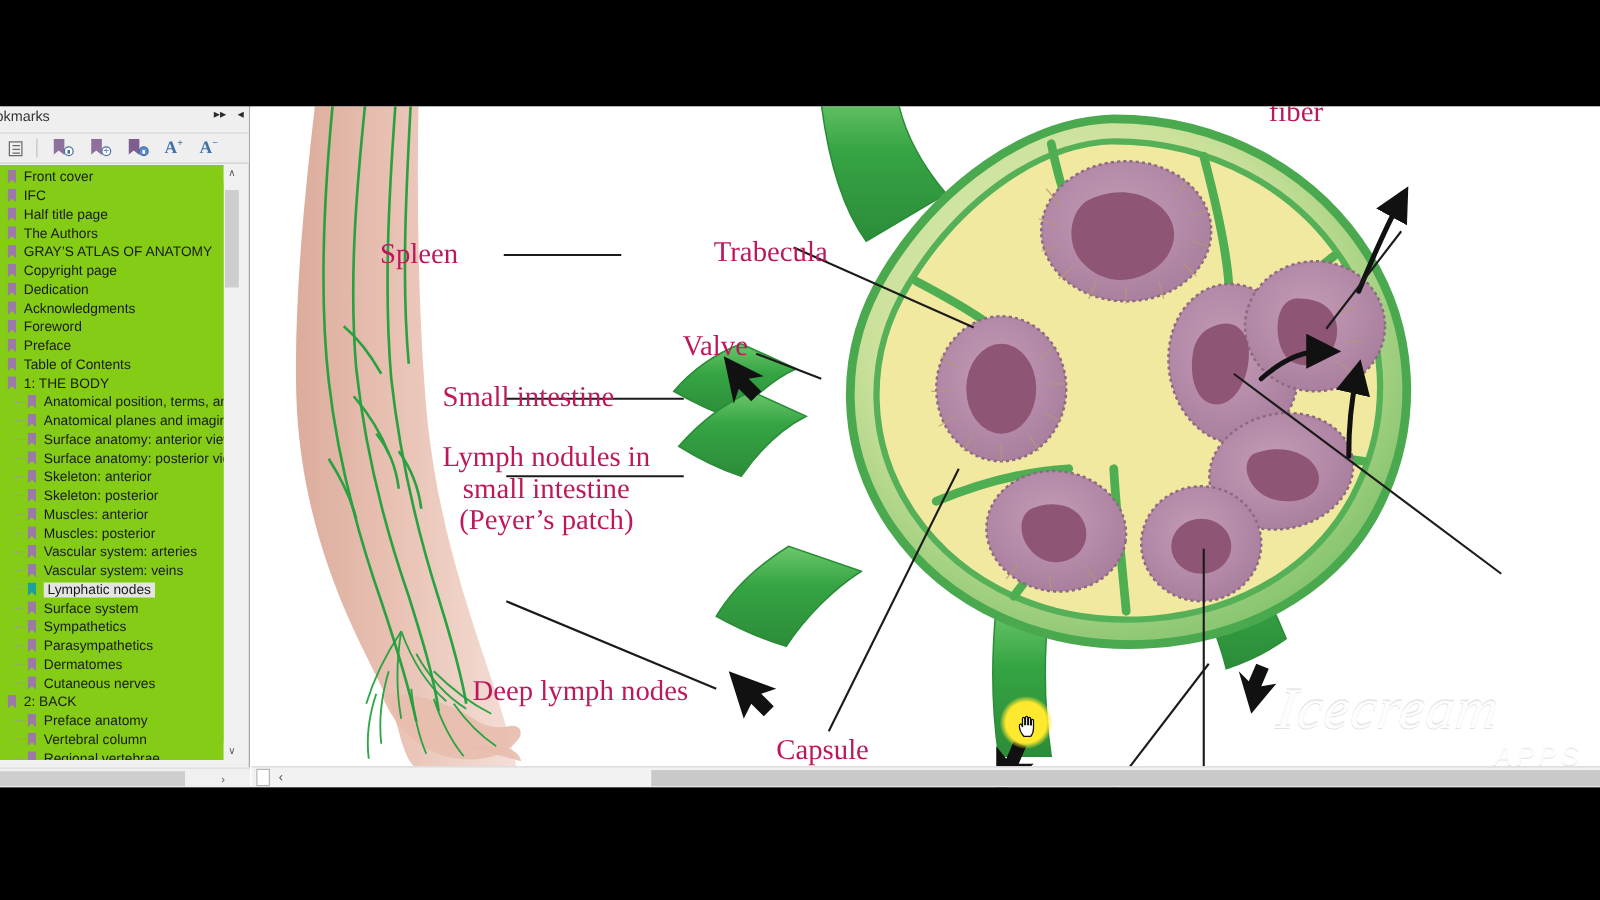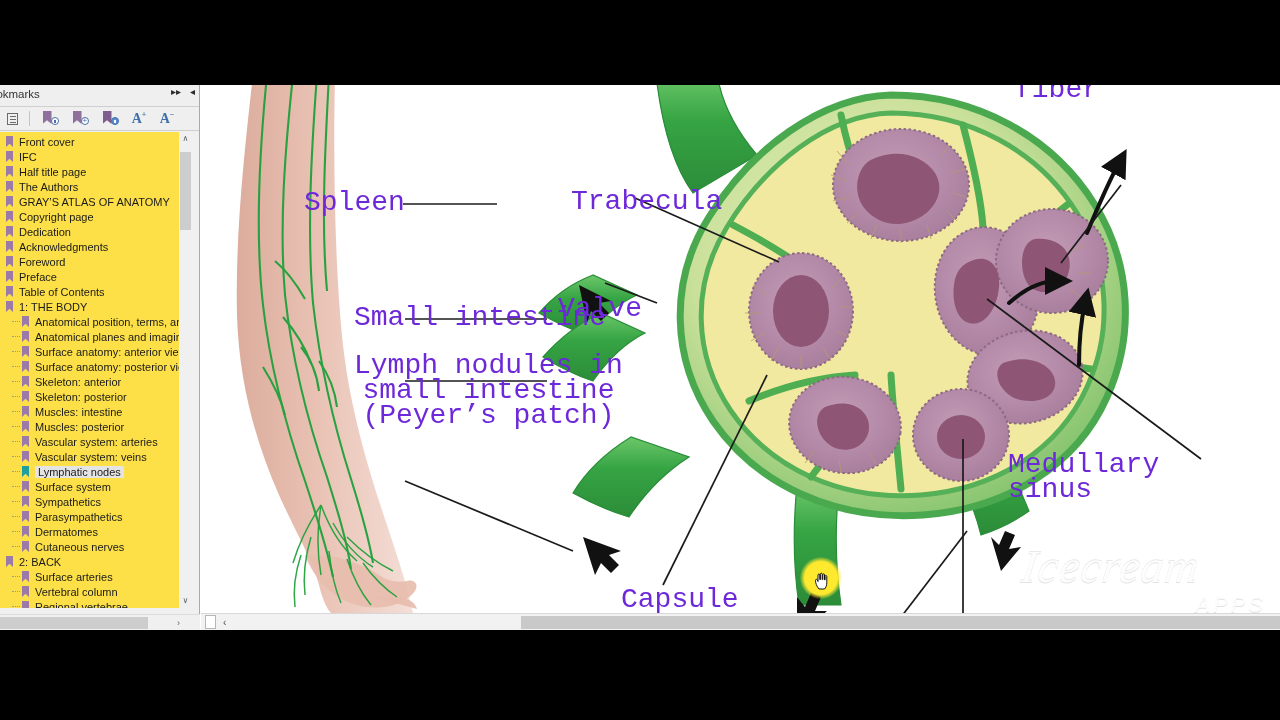--- a/index.html
+++ b/index.html
@@ -44,21 +44,21 @@
                              left:1px; top:-1px; width:auto; height:auto; background:none; }
   .bm-ico.fill .dot { background:#5b8fd4; border-color:#3d6ea8; }
   .bm-ico.fill .dot::after { background:#fff; }
   .az { font-size:14px; font-weight:bold; color:#3f6fa8; font-family:"Liberation Serif", serif; }
   .az sup { font-size:8px; }
   .listico { width:11px; height:12px; border:1px solid #6b6b6b; position:relative; }
   .listico::after { content:""; position:absolute; left:2px; top:2px; width:6px; height:1px;
                     background:#6b6b6b; box-shadow:0 3px 0 #6b6b6b, 0 6px 0 #6b6b6b; }
 
   #bm-list { position:absolute; left:0; top:47px; width:186px; height:476px;
-             overflow:hidden; background:#fde047; padding-top:2px; }
+             overflow:hidden; background:#84cc16; padding-top:2px; }
   .bm-row { position:relative; height:15px; display:flex; align-items:center;
             font-size:11px; color:#1a1a1a; white-space:nowrap; }
   .bm-row .flagsm { width:7px; height:11px; background:#9b7aa8; flex:0 0 auto;
                     clip-path:polygon(0 0,100% 0,100% 100%,50% 70%,0 100%); }
   .bm-row.selected .flagsm { background:#1f9e9e; }
   .bm-row .lbl { margin-left:6px; }
   .bm-row.selected .lbl { background:#e4e4e4; padding:0 3px; }
   .lvl0 { padding-left:6px; }
   .lvl1 { padding-left:22px; }
   .dashes { position:absolute; left:12px; top:7px; width:8px;
@@ -76,22 +76,22 @@
                 background:#f0f0f0; border-top:1px solid #dcdcdc; }
   #hs-thumb { position:absolute; left:0; top:2px; width:148px; height:12px; background:#cdcdcd; }
   #hs-right { position:absolute; right:20px; top:0; font-size:9px; line-height:16px; color:#5a5a5a; }
 
   
   #viewer { position:absolute; left:201px; top:0; width:1079px; height:545px;
             background:#fff; overflow:hidden; }
   #page { position:absolute; left:0; top:0; width:1079px; height:528px; background:#fff; }
 
   
-  .lab { position:absolute; color:#6d28d9; font-family:Liberation Mono, monospace;
-         font-size:28px; line-height:25px; white-space:pre; }
+  .lab { position:absolute; color:#be185d; font-family:Liberation Serif, serif;
+         font-size:23px; line-height:25px; white-space:pre; }
 
   svg.art { position:absolute; left:0; top:0; width:1079px; height:528px; overflow:visible; }
 
   
   #vw-hscroll { position:absolute; left:0; bottom:0; width:1079px; height:17px;
                 background:#f2f2f2; border-top:1px solid #d8d8d8; }
   #vw-hthumb { position:absolute; left:320px; top:2px; width:760px; height:13px; background:#c9c9c9; }
   #vw-corner { position:absolute; left:4px; top:1px; width:11px; height:14px;
                background:#fff; border:1px solid #b6b6b6; }
   #vw-larrow { position:absolute; left:22px; top:0; font-size:10px; line-height:17px; color:#4a4a4a; }
@@ -236,21 +236,21 @@
             <span class="lbl">Skeleton: anterior</span>
           </div>
           <div class="bm-row lvl1">
             <span class="dashes"></span>
             <span class="flagsm"></span>
             <span class="lbl">Skeleton: posterior</span>
           </div>
           <div class="bm-row lvl1">
             <span class="dashes"></span>
             <span class="flagsm"></span>
-            <span class="lbl">Muscles: intestine</span>
+            <span class="lbl">Muscles: anterior</span>
           </div>
           <div class="bm-row lvl1">
             <span class="dashes"></span>
             <span class="flagsm"></span>
             <span class="lbl">Muscles: posterior</span>
           </div>
           <div class="bm-row lvl1">
             <span class="dashes"></span>
             <span class="flagsm"></span>
             <span class="lbl">Vascular system: arteries</span>
@@ -290,21 +290,21 @@
             <span class="flagsm"></span>
             <span class="lbl">Cutaneous nerves</span>
           </div>
           <div class="bm-row lvl0">
             <span class="flagsm"></span>
             <span class="lbl">2: BACK</span>
           </div>
           <div class="bm-row lvl1">
             <span class="dashes"></span>
             <span class="flagsm"></span>
-            <span class="lbl">Surface arteries</span>
+            <span class="lbl">Preface anatomy</span>
           </div>
           <div class="bm-row lvl1">
             <span class="dashes"></span>
             <span class="flagsm"></span>
             <span class="lbl">Vertebral column</span>
           </div>
           <div class="bm-row lvl1">
             <span class="dashes"></span>
             <span class="flagsm"></span>
             <span class="lbl">Regional vertebrae</span>
@@ -487,27 +487,26 @@
             <line x1="766" y1="446" x2="648" y2="600"></line>
             <line x1="762" y1="354" x2="762" y2="528"></line>
           </g>
         </svg>
 
         <div class="lab" style="left:103px; top:105px;">Spleen</div>
         <div class="lab" style="left:153px; top:220px;">Small intestine</div>
         <div class="lab" style="left:153px; top:268px;text-align:center;">Lymph nodules in
 small intestine
 (Peyer’s patch)</div>
+        <div class="lab" style="left:177px; top:455px;">Deep lymph nodes</div>
         <div class="lab" style="left:337px; top:104px;margin-left:33px;">Trabecula</div>
-        <div class="lab" style="left:357px; top:179px;margin-top:32px;">Valve</div>
+        <div class="lab" style="left:345px; top:179px;">Valve</div>
         <div class="lab" style="left:420px; top:502px;">Capsule</div>
 
         <div class="lab" style="left:814px; top:-8px;">fiber</div>
-        <div class="lab" style="left:807px; top:367px;">Medullary
-sinus</div>
 
         <div id="wm">
           <div class="script">Icecream</div>
           <div class="apps">APPS</div>
         </div>
       </div>
 
       <div id="vw-hscroll">
         <div id="vw-corner"></div>
         <div id="vw-larrow">‹</div>

